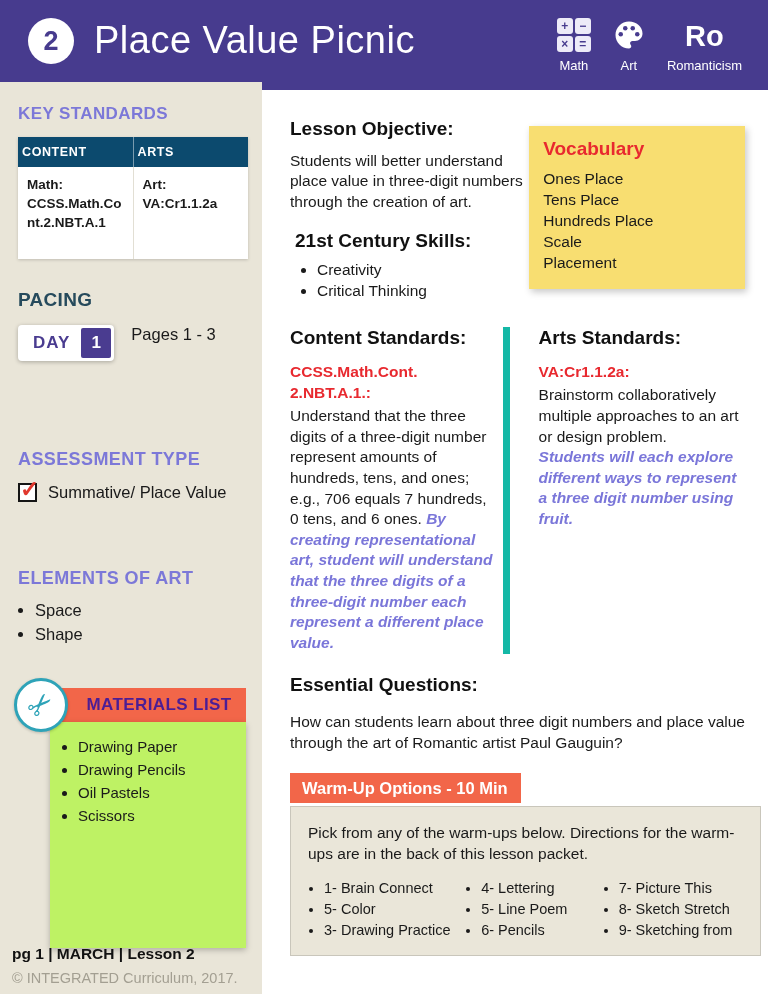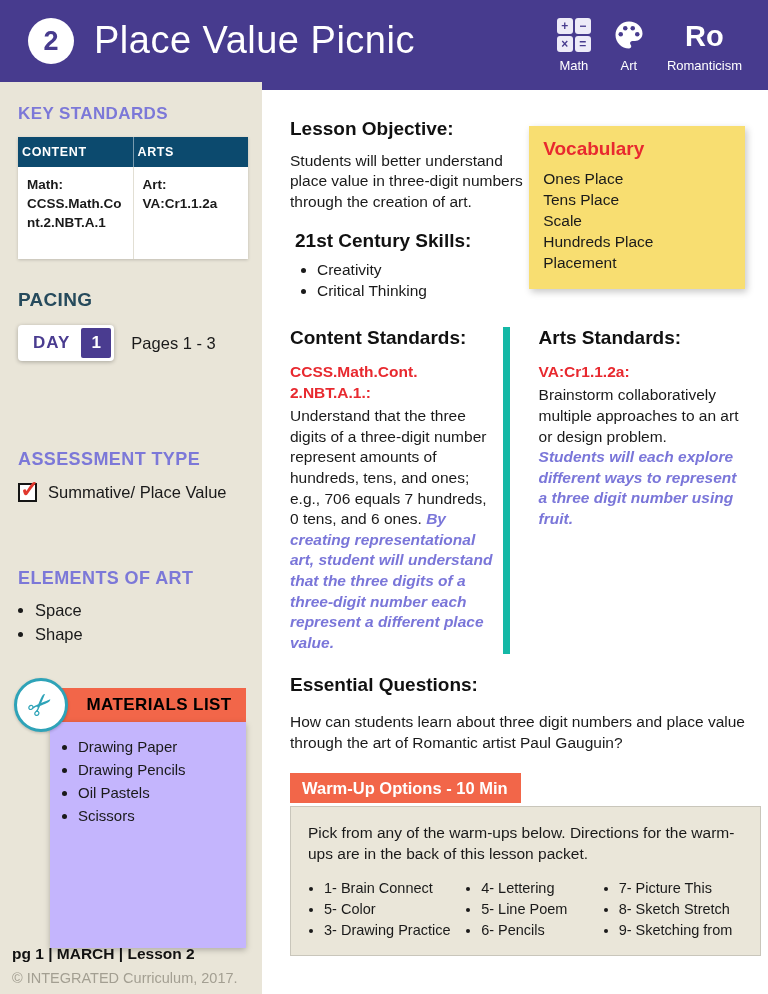--- a/index.html
+++ b/index.html
@@ -62,21 +62,21 @@
   }
   .std-table th + th { border-left: 1px solid rgba(255,255,255,.45); }
   .std-table td {
     background: #fff; vertical-align: top; padding: 9px 8px 12px 9px;
     font-weight: bold; font-size: 13.5px; line-height: 1.4; height: 92px;
     word-break: break-all;
   }
   .std-table td + td { border-left: 1px solid #E2DFD4; }
 
   .pacing-heading { color: #264A5C; font-weight: bold; font-size: 19px; margin-top: 30px; letter-spacing: 0.3px; }
-  .day-row { display: flex; align-items: center; margin-top: 14px; }
+  .day-row { display: flex; align-items: flex-start; margin-top: 14px; }
   .day-box {
     background: #fff; border-radius: 4px; height: 36px; padding: 3px;
     display: flex; align-items: center; box-shadow: 0 1px 4px rgba(0,0,0,.28);
   }
   .day-label { color: #4A3C90; font-weight: bold; font-size: 17px; letter-spacing: 1px; padding: 0 11px 0 12px; }
   .day-num {
     background: #4A3C90; color: #fff; width: 30px; height: 30px; border-radius: 2px;
     display: flex; align-items: center; justify-content: center; font-weight: bold; font-size: 17px;
   }
   .pages { margin-left: 17px; font-size: 16.5px; }
@@ -94,25 +94,25 @@
   .materials { position: relative; margin-top: 44px; }
   .scissors-circle {
     position: absolute; left: -4px; top: -10px; width: 54px; height: 54px; border-radius: 50%;
     background: #fff; border: 3px solid #2EA3B8; z-index: 2;
     display: flex; align-items: center; justify-content: center;
     box-shadow: 0 1px 3px rgba(0,0,0,.2);
   }
   .scissors-glyph { color: #2EA3B8; font-size: 30px; transform: rotate(-45deg); line-height: 1; }
   .mat-banner {
     margin-left: 28px; width: 200px; height: 34px; background: #F26649;
-    color: #000000; font-weight: bold; font-size: 17px; letter-spacing: 0.4px;
+    color: #4c1d95; font-weight: bold; font-size: 17px; letter-spacing: 0.4px;
     display: flex; align-items: center; justify-content: center; padding-left: 26px;
   }
   .mat-box {
-    margin-left: 32px; width: 196px; height: 226px; background: #c4b5fd;
+    margin-left: 32px; width: 196px; height: 226px; background: #bef264;
     box-shadow: 0 2px 6px rgba(0,0,0,.25); padding: 16px 8px 12px 12px;
   }
   .mat-box ul.dot-list { margin-top: 0; padding-left: 16px; }
   .mat-box ul.dot-list li { font-size: 15px; margin-bottom: 6px; }
 
   .side-footer { position: absolute; left: 12px; bottom: 8px; }
   .page-info { font-weight: bold; font-size: 15.5px; color: #111; }
   .copyright { color: #A39F92; font-size: 14.5px; margin-top: 7px; }
 
   
@@ -280,22 +280,22 @@
             <li>Creativity</li>
             <li>Critical Thinking</li>
           </ul>
         </div>
       </div>
       <div class="vocab-box">
         <div class="vocab-title">Vocabulary</div>
         <div class="vocab-list">
           <div class="vocab-item">Ones Place</div>
           <div class="vocab-item">Tens Place</div>
+          <div class="vocab-item">Hundreds Place</div>
           <div class="vocab-item">Scale</div>
-          <div class="vocab-item">Hundreds Place</div>
           <div class="vocab-item">Placement</div>
         </div>
       </div>
     </div>
 
     <div class="std-row">
       <div class="std-left">
         <div class="main-heading">Content Standards:</div>
         <div class="std-code">
           <div>CCSS.Math.Cont.</div>

